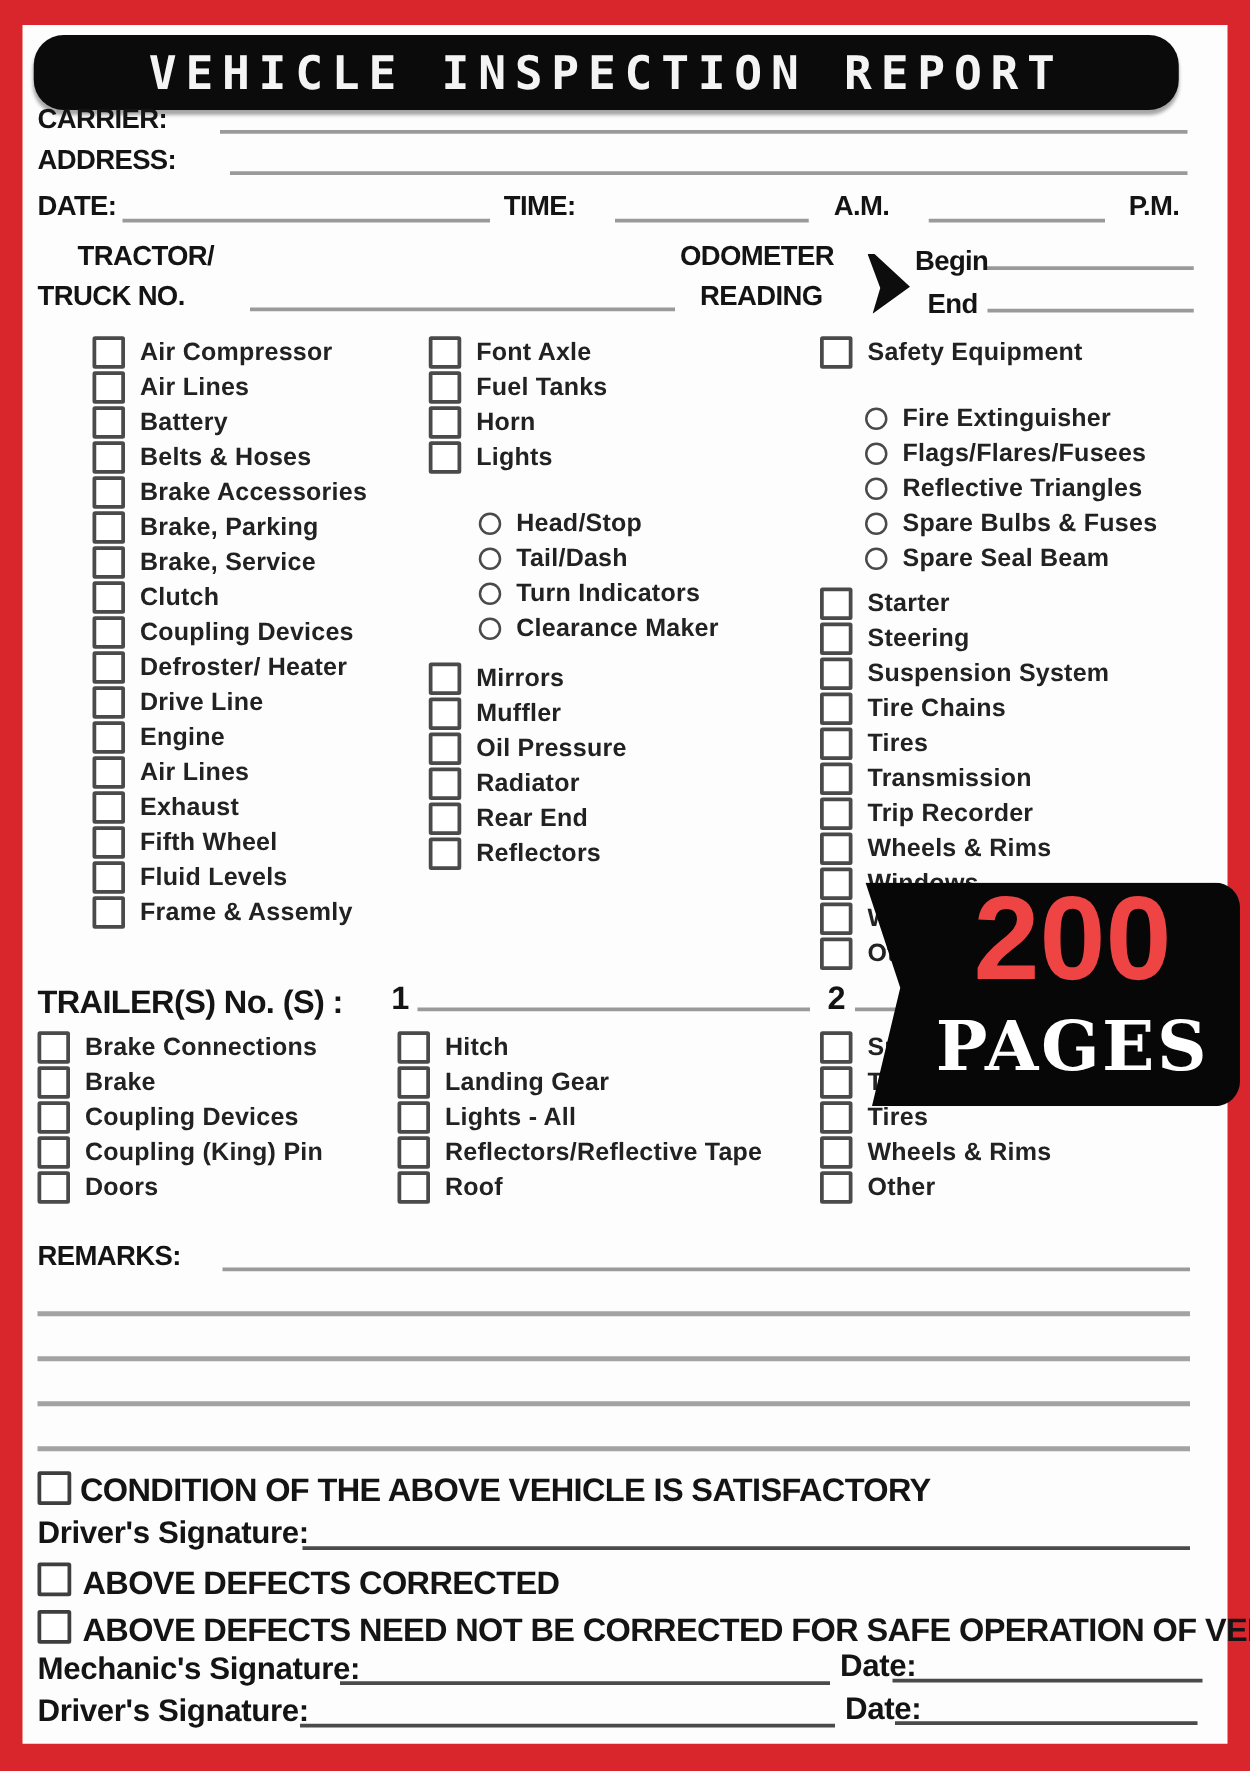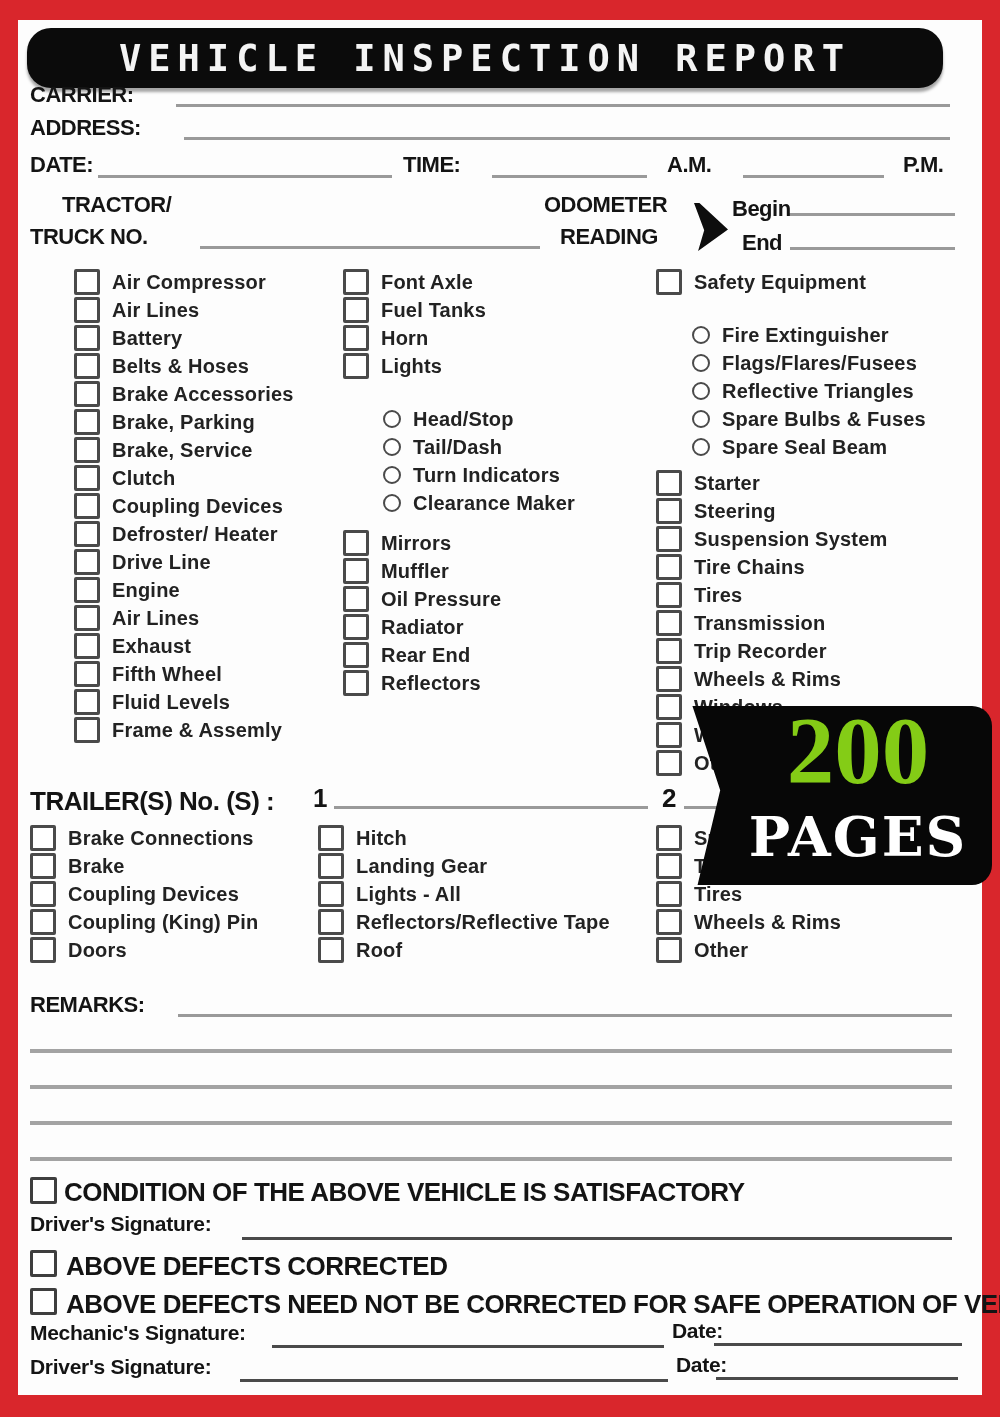--- a/index.html
+++ b/index.html
@@ -11,21 +11,21 @@
   .title-pill{position:absolute;left:27px;top:28px;width:916px;height:60px;background:#0b0b0b;
       border-radius:24px;box-shadow:0 4px 3px rgba(0,0,0,.35);z-index:2;
       display:flex;align-items:center;justify-content:center;}
   .title-pill span{font-family:"DejaVu Sans Mono",monospace;font-weight:bold;font-size:37px;
       color:#f4f4f4;letter-spacing:7px;white-space:nowrap;}
 
   .lbl{position:absolute;font-weight:bold;color:#141414;letter-spacing:-0.5px;z-index:2;white-space:nowrap;}
   .lbl.big{font-size:22px;}
   .lbl.med{font-size:26px;}
   .lbl.small{font-size:22px;}
-  .lbl.sig{font-size:21px;letter-spacing:-0.3px;}
+  .lbl.sig{font-size:25px;letter-spacing:-0.3px;}
 
   .line{position:absolute;height:3px;background:#9a9a9a;z-index:1;}
   .line.dark{background:#4a4a4a;}
 
   
   .col{position:absolute;z-index:1;}
   .row{display:flex;align-items:center;height:28px;}
   .cb{flex:0 0 auto;width:20px;height:20px;border:3px solid #4a4a4a;border-radius:2px;background:#fff;margin-right:12px;}
   .rb{flex:0 0 auto;width:14px;height:14px;border:2.5px solid #4a4a4a;border-radius:50%;background:#fff;margin-right:12px;}
   .row-label{font-weight:bold;font-size:20px;color:#222;letter-spacing:0.2px;white-space:nowrap;}
@@ -38,21 +38,21 @@
 
   
   .odo-arrow{position:absolute;left:694px;top:203px;width:34px;height:48px;background:#0d0d0d;z-index:2;
       clip-path:polygon(0% 0%, 16% 0%, 100% 55%, 12% 100%, 30% 57%);}
 
   
   .badge{position:absolute;left:690px;top:706px;width:302px;height:179px;background:#070707;
       border-radius:0 20px 20px 0;z-index:5;
       clip-path:polygon(0.8% 0%, 100% 0%, 100% 100%, 2.5% 100%, 10% 47%);}
   .badge .n{position:absolute;left:42px;right:8px;top:-4px;text-align:center;
-      font-family:Liberation Serif, serif;font-weight:bold;font-size:95px;line-height:1.05;color:#84cc16;}
+      font-family:Liberation Sans, sans-serif;font-weight:bold;font-size:95px;line-height:1.05;color:#ef4444;}
   .badge .p{position:absolute;left:42px;right:8px;top:98px;text-align:center;
       font-family:"DejaVu Serif",serif;font-weight:bold;font-size:55px;letter-spacing:2px;color:#fff;}
 
   
   .fcb{position:absolute;width:21px;height:21px;border:3.5px solid #3e3e3e;border-radius:2px;background:#fff;z-index:2;}
 
   .remark-line{height:4px;background:#a3a3a3;margin-bottom:32px;}
 </style>
 </head>
 <body>

